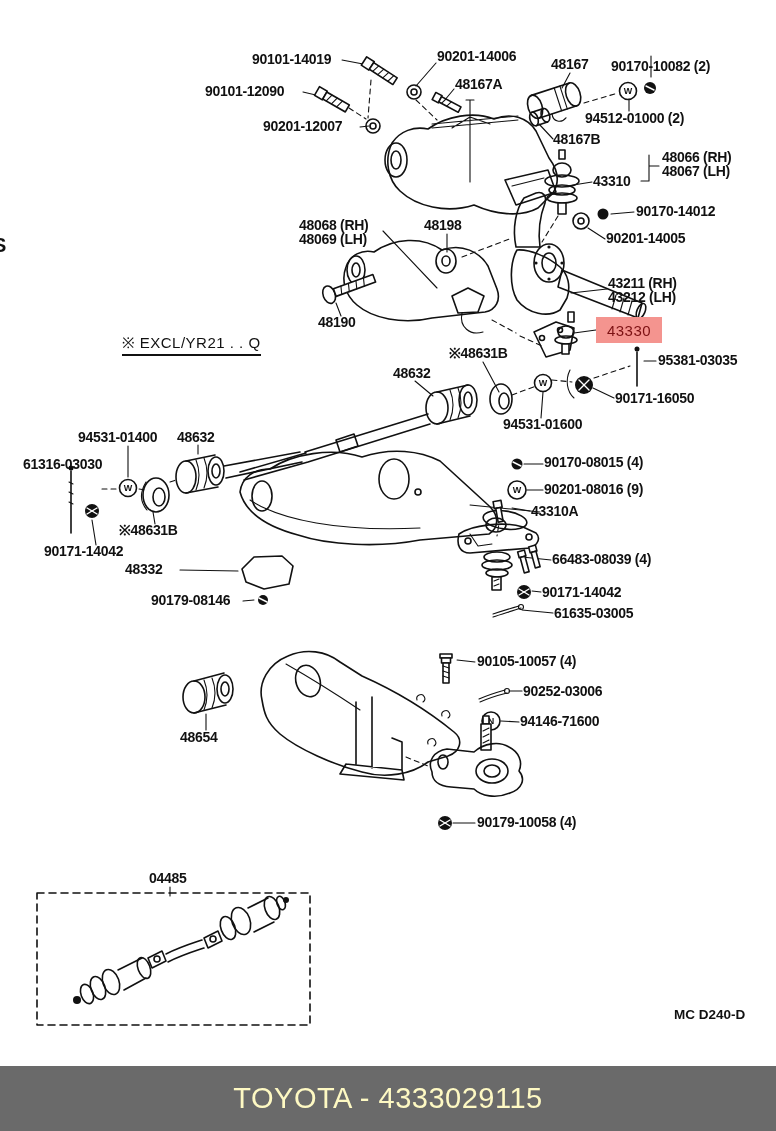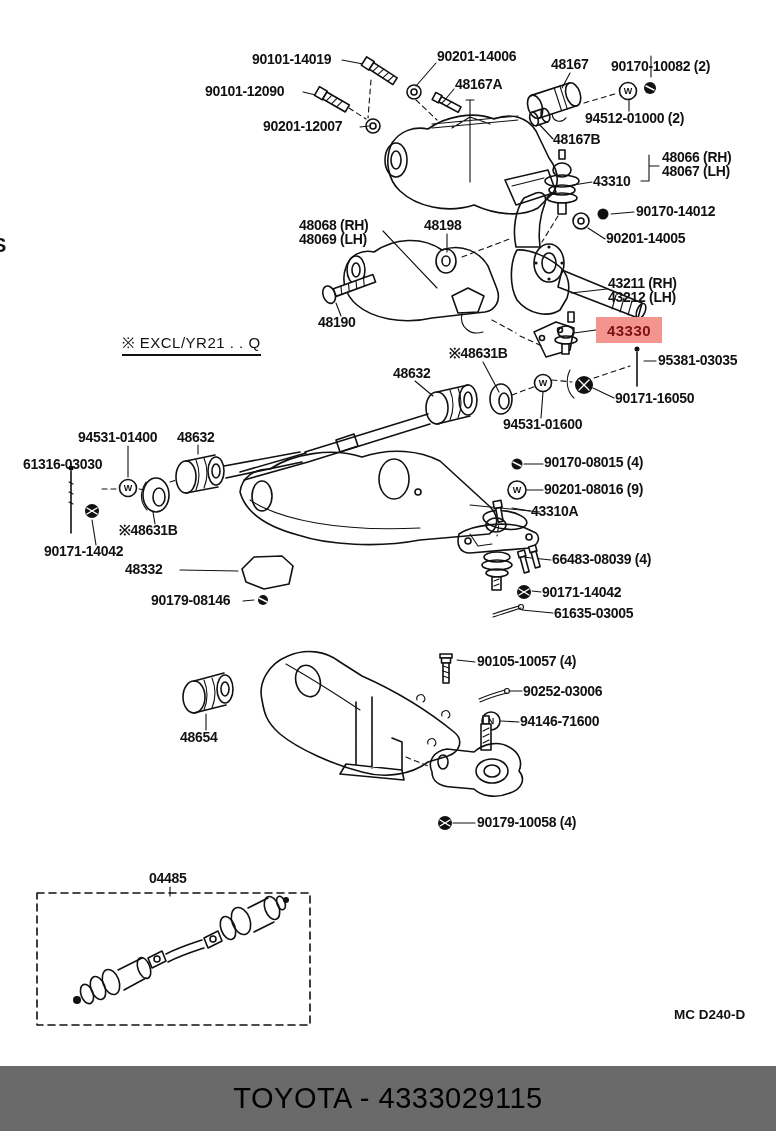--- a/index.html
+++ b/index.html
@@ -13,25 +13,25 @@
   .art .wht{stroke:#fff;stroke-width:1.4;}
   .art .thin{stroke-width:1.1;}
   .art text{stroke:none;fill:#111;font-family:"Liberation Sans",sans-serif;
         font-weight:bold;font-size:9px;text-anchor:middle;}
   .lbl{position:absolute;white-space:nowrap;font-size:14px;font-weight:bold;color:#111;
        letter-spacing:-0.3px;line-height:1;}
   .note{position:absolute;white-space:nowrap;font-size:15px;font-weight:normal;color:#111;
        border-bottom:2.5px solid #111;padding-bottom:2px;letter-spacing:0.5px;}
   .hl{position:absolute;left:596px;top:317px;width:66px;height:26px;display:flex;
       align-items:center;justify-content:center;background:#f4948f;color:#7c1113;
-      font-size:15px;font-weight:bold;letter-spacing:0.5px;}
+      font-size:15px;font-weight:normal;letter-spacing:0.5px;}
   .edge-frag{position:absolute;left:-7px;top:234px;font-size:20px;font-weight:bold;color:#111;}
   .mc{position:absolute;left:674px;top:1007px;font-size:13.5px;font-weight:bold;color:#111;}
   .footer{position:absolute;left:0;top:1066px;width:776px;height:65px;background:#6a6a6a;
-      display:flex;align-items:center;justify-content:center;gap:42px;color:#000000;
+      display:flex;align-items:center;justify-content:center;gap:42px;color:#fef9c3;
       font-size:29px;font-weight:normal;letter-spacing:0.5px;}
 </style>
 </head>
 <body>
 
 <div id="stage">
 
 <svg class="art" width="776" height="1131" viewBox="0 0 776 1131">
 
   <path class="thin" d="

